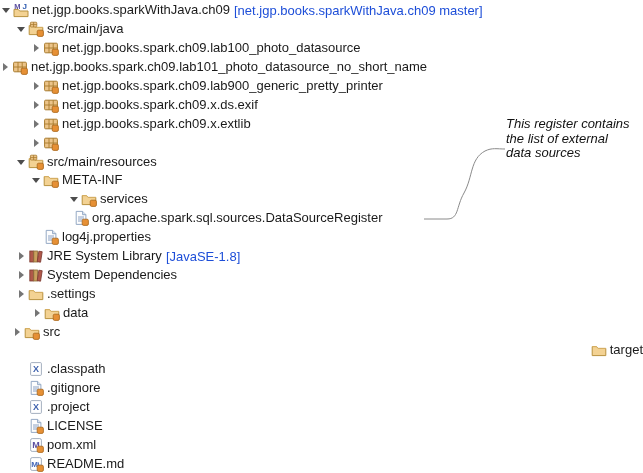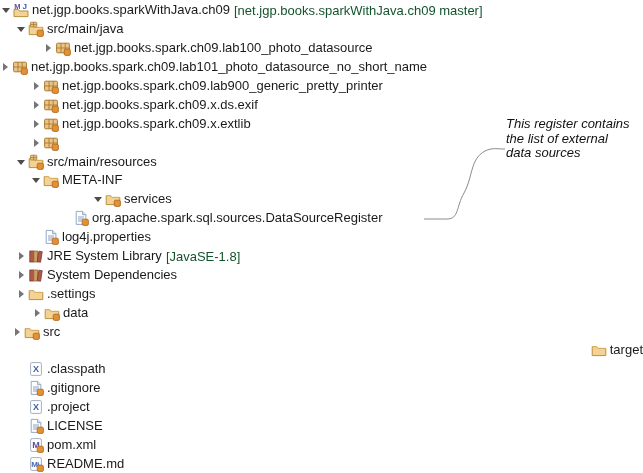--- a/index.html
+++ b/index.html
@@ -20,21 +20,21 @@
     border-top:5.5px solid #4d4d4d;
   }
   .arrow.collapsed::before{
     content:"";position:absolute;left:3px;top:2px;
     border-top:4.5px solid transparent;border-bottom:4.5px solid transparent;
     border-left:5.5px solid #757575;
   }
   .ticon{width:16px;height:16px;flex:0 0 16px;margin-right:3px;position:relative;}
   .ticon svg{display:block;width:16px;height:16px;}
   .lbl{line-height:18px;}
-  .decorator{color:#14532d;margin-left:4px;}
+  .decorator{color:#1d4ed8;margin-left:4px;}
   .callout-svg{position:absolute;left:0;top:0;pointer-events:none;}
   .note{
     position:absolute;left:506px;top:117px;width:140px;
     font-size:13px;font-style:italic;color:#111111;line-height:14.5px;
   }
 </style>
 </head>
 <body>
 
 <div class="explorer" id="tree">
@@ -57,21 +57,21 @@
           <path d="M1.2 4.6 L5.6 4.6 L7.1 6.4 L14.8 6.4 L14.8 13.6 L1.2 13.6 Z" fill="#f3d293" stroke="#b8913e" stroke-width="1"></path>
           <path d="M1.2 4.6 L5.6 4.6 L7.1 6.4 L14.8 6.4" fill="none" stroke="#e7c178" stroke-width="0.6"></path>
           <rect x="2.4" y="1.2" width="6.4" height="4.8" rx="0.8" fill="#ecc489" stroke="#a87b2d" stroke-width="0.8"></rect>
           <path d="M5.6 1.2 L5.6 6 M2.4 3.6 L8.8 3.6" stroke="#a87b2d" stroke-width="0.8"></path>
           <rect x="9.2" y="9.2" width="6.2" height="6.2" rx="1.4" fill="#e69035" stroke="#a8661a" stroke-width="0.8"></rect>
         </svg>
       </span>
     <span class="lbl">src/main/java</span>
 
   </div>
-    <div class="row" style="padding-left: 31px; margin-left: 12px;">
+    <div class="row" style="padding-left: 31px;">
     <span class="arrow collapsed"></span>
     <span class="ticon">
         <svg viewBox="0 0 16 16" xmlns="http://www.w3.org/2000/svg">
           <rect x="1.6" y="3.2" width="12.8" height="9.6" rx="1" fill="#ecc489" stroke="#a87b2d" stroke-width="1"></rect>
           <path d="M6 3.2 L6 12.8 M10.2 3.2 L10.2 12.8 M1.6 8 L14.4 8" stroke="#a87b2d" stroke-width="0.9"></path>
           <rect x="9.2" y="9.2" width="6.2" height="6.2" rx="1.4" fill="#e69035" stroke="#a8661a" stroke-width="0.8"></rect>
         </svg>
       </span>
     <span class="lbl">net.jgp.books.spark.ch09.lab100_photo_datasource</span>
 
@@ -154,21 +154,21 @@
     <span class="ticon">
         <svg viewBox="0 0 16 16" xmlns="http://www.w3.org/2000/svg">
           <path d="M1.2 4.6 L5.6 4.6 L7.1 6.4 L14.8 6.4 L14.8 13.6 L1.2 13.6 Z" fill="#f3d293" stroke="#b8913e" stroke-width="1"></path>
           <path d="M1.2 4.6 L5.6 4.6 L7.1 6.4 L14.8 6.4" fill="none" stroke="#e7c178" stroke-width="0.6"></path>
           <rect x="9.2" y="9.2" width="6.2" height="6.2" rx="1.4" fill="#e69035" stroke="#a8661a" stroke-width="0.8"></rect>
         </svg>
       </span>
     <span class="lbl">META-INF</span>
 
   </div>
-    <div class="row" style="padding-left: 69px; margin-left: 24px;">
+    <div class="row" style="padding-left: 69px;">
     <span class="arrow expanded"></span>
     <span class="ticon">
         <svg viewBox="0 0 16 16" xmlns="http://www.w3.org/2000/svg">
           <path d="M1.2 4.6 L5.6 4.6 L7.1 6.4 L14.8 6.4 L14.8 13.6 L1.2 13.6 Z" fill="#f3d293" stroke="#b8913e" stroke-width="1"></path>
           <path d="M1.2 4.6 L5.6 4.6 L7.1 6.4 L14.8 6.4" fill="none" stroke="#e7c178" stroke-width="0.6"></path>
           <rect x="9.2" y="9.2" width="6.2" height="6.2" rx="1.4" fill="#e69035" stroke="#a8661a" stroke-width="0.8"></rect>
         </svg>
       </span>
     <span class="lbl">services</span>
 

